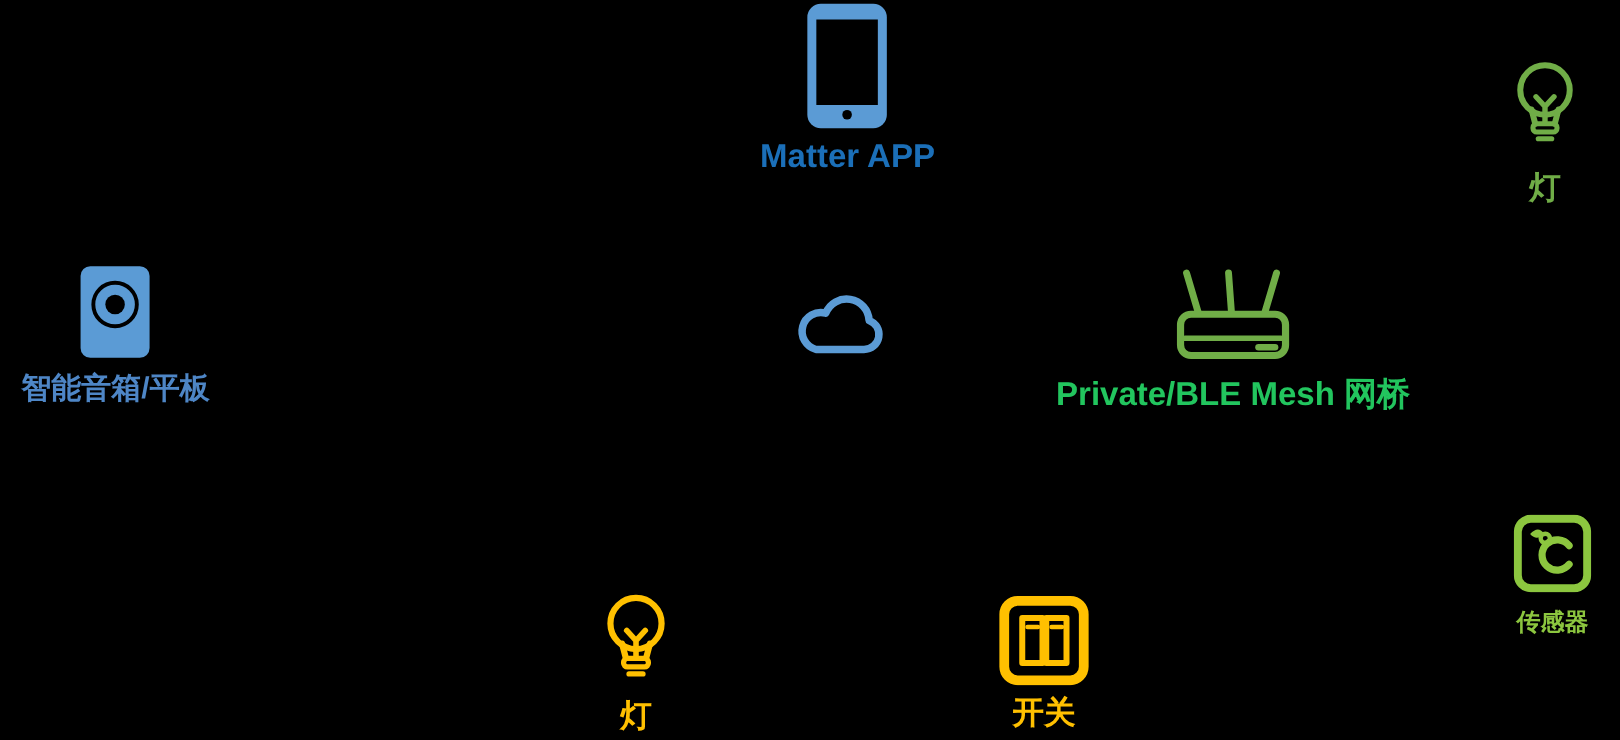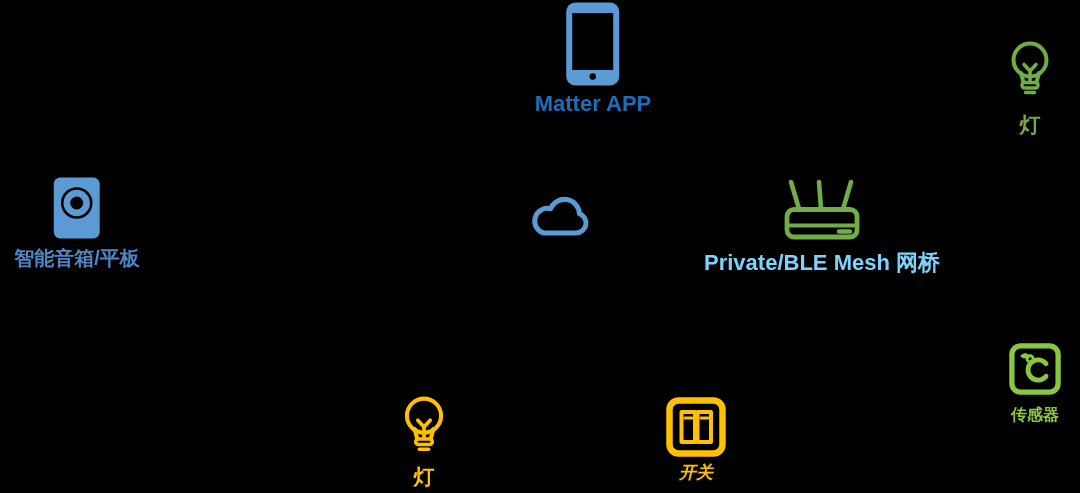--- a/index.html
+++ b/index.html
@@ -15,36 +15,36 @@
     display:flex;flex-direction:column;align-items:center;
     transform:translateX(-50%);
   }
   .node .icon{display:block;line-height:0;}
   .node .label{
     font-weight:700;
     white-space:nowrap;
     text-align:center;
   }
   
-  .n-matter-app   {left:593px;  top:2px;}
+  .n-matter-app   {left:565px;  top:2px;}
   .n-matter-app .label{margin-top:5px;font-size:22px;}
   .n-light-top    {left:1030px; top:40px;}
   .n-light-top .label{margin-top:11px;font-size:21px;}
   .n-speaker      {left:77px;   top:177px;text-decoration:underline;}
   .n-speaker .label{margin-top:6px;font-size:20px;}
   .n-network      {left:562px;  top:187px;}
   .n-network .label{margin-top:7px;font-size:22px;}
   .n-bridge       {left:822px;  top:179px;}
   .n-bridge .label{margin-top:7px;font-size:22px;}
   .n-sensor       {left:1035px; top:343px;}
   .n-sensor .label{margin-top:10px;font-size:16px;}
   .n-light-bottom {left:424px;  top:395px;}
   .n-light-bottom .label{margin-top:6px;font-size:21px;}
   .n-switch       {left:696px;  top:397px;}
-  .n-switch .label{margin-top:4px;font-size:17px;font-style:italic;}
+  .n-switch .label{margin-top:4px;font-size:21px;}
 </style>
 </head>
 <body>
 
 <div class="canvas">
 
   <div class="node n-matter-app">
     <span class="icon" style="color: rgb(91, 155, 213);">
       <svg width="54" height="84" viewBox="0 0 54 84">
         <rect x="0.5" y="0.5" width="53" height="83" rx="9" fill="currentColor"></rect>
@@ -89,21 +89,21 @@
 
   <div class="node n-bridge">
     <span class="icon" style="color: rgb(112, 173, 71);">
       <svg width="76" height="62" viewBox="0 0 76 62" fill="none" stroke="currentColor" stroke-linecap="round" stroke-linejoin="round">
         <path d="M15,30 L7,3 M37,30 L35,3 M59,30 L67,3" stroke-width="4.6"></path>
         <rect x="3" y="30.5" width="70" height="27.5" rx="7" stroke-width="4.8"></rect>
         <path d="M6,46.5 H70" stroke-width="3.8"></path>
         <path d="M55,52.5 H66" stroke-width="4.4"></path>
       </svg>
     </span>
-    <span class="label" style="color: #7dd3fc;">Private/BLE Mesh 网桥</span>
+    <span class="label" style="color: #22c55e;">Private/BLE Mesh 网桥</span>
   </div>
 
   <div class="node n-sensor">
     <span class="icon" style="color: rgb(140, 198, 63);">
       <svg width="52" height="52" viewBox="0 0 54 54" fill="none" stroke="currentColor" stroke-linecap="round" stroke-linejoin="round">
         <rect x="3" y="3" width="48" height="48" rx="9" stroke-width="5.5"></rect>
         <path d="M38.5,21.5 A10.5,10.5 0 1 0 38.5,34.5" stroke-width="5"></path>
         <circle cx="22" cy="16.5" r="3.2" stroke-width="3"></circle>
         <path d="M11.5,13.5 Q17,7.5 21,13 Q16.5,19 11.5,13.5 Z" fill="currentColor" stroke="none"></path>
       </svg>

